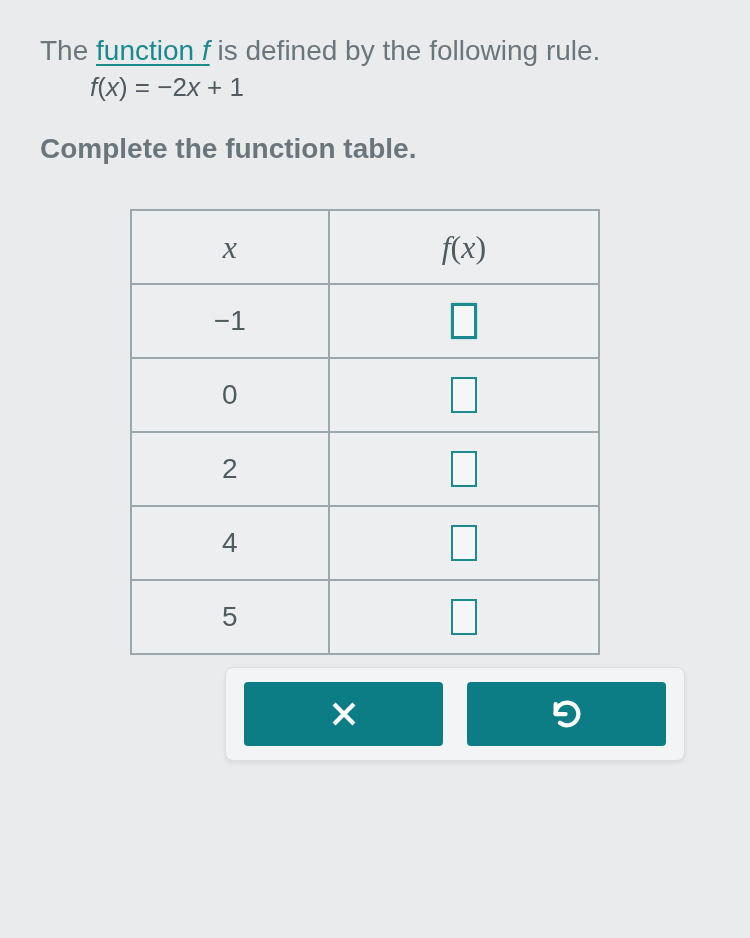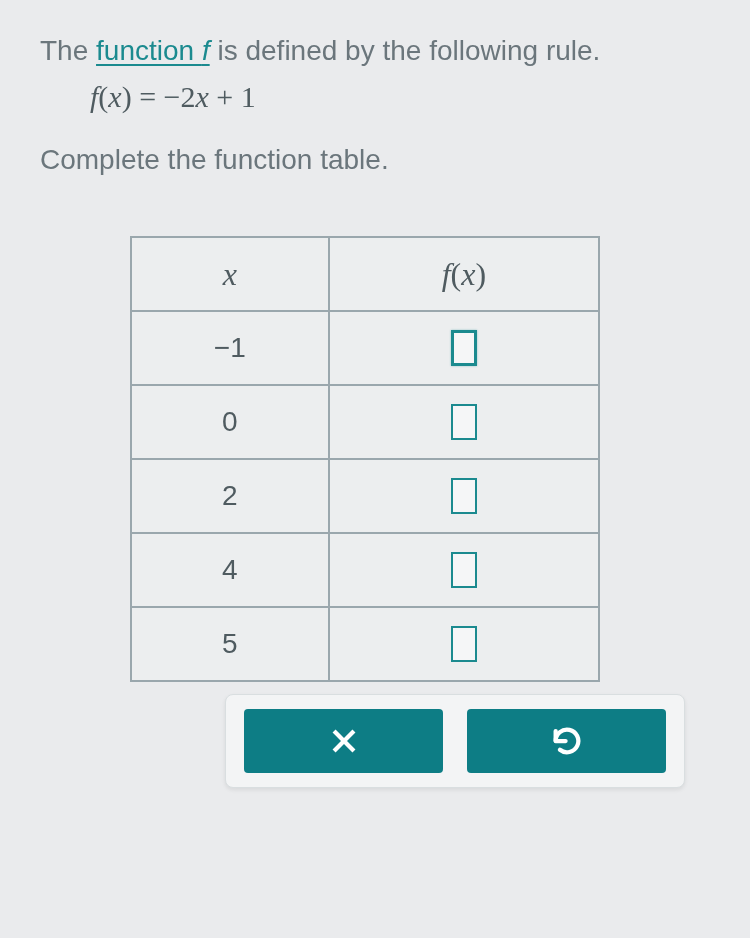--- a/index.html
+++ b/index.html
@@ -22,33 +22,34 @@
       line-height: 1.5;
       font-weight: 400;
       color: #6b767c;
     }
     .term-link {
       color: #1b8a8f;
       text-decoration: underline;
       text-underline-offset: 4px;
     }
     .equation {
-      font-size: 30px;
+      font-size: 26px;
       font-style: italic;
-      font-family: Liberation Serif, serif;
+      font-family: Liberation Sans, sans-serif;
       color: #4f5b60;
-      margin: 8px 0 30px 50px;
+      margin: 0 0 30px 50px;
     }
     .equation .nonitalic {
       font-style: normal;
     }
     .instruction {
       font-size: 28px;
       color: #6b767c;
-      margin-bottom: 60px;
+      margin-bottom: 44px;
+      font-weight: bold;
     }
     .table-wrap {
       margin-left: 90px;
       width: 470px;
     }
     table {
       border-collapse: collapse;
       width: 100%;
       background: #eceeef;
     }

